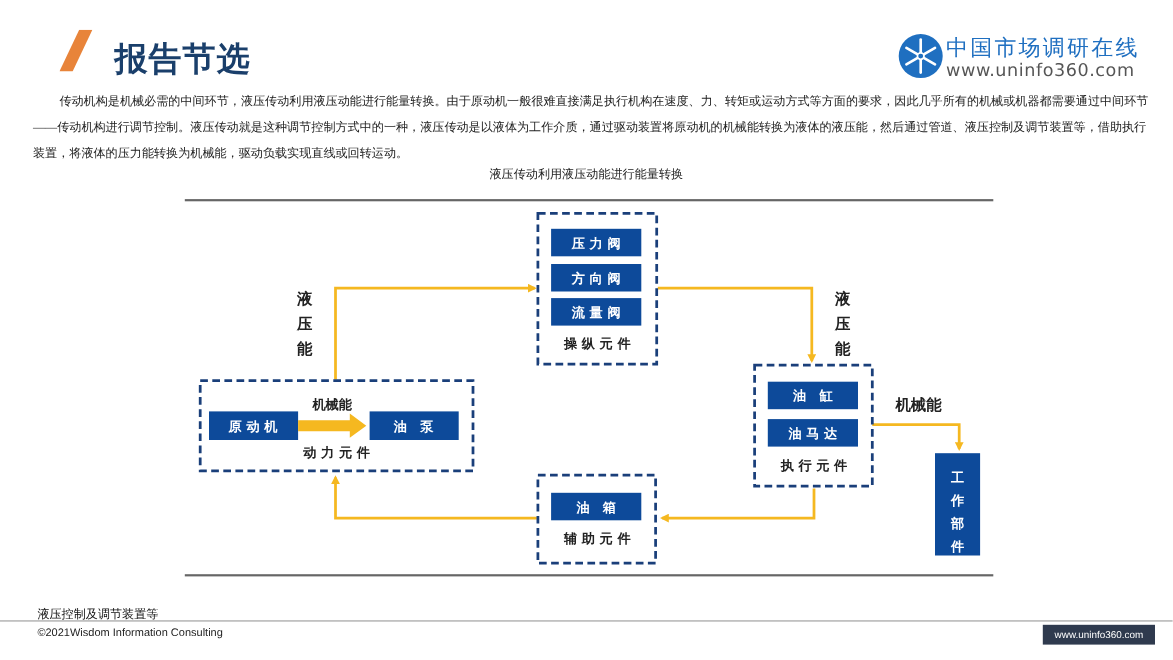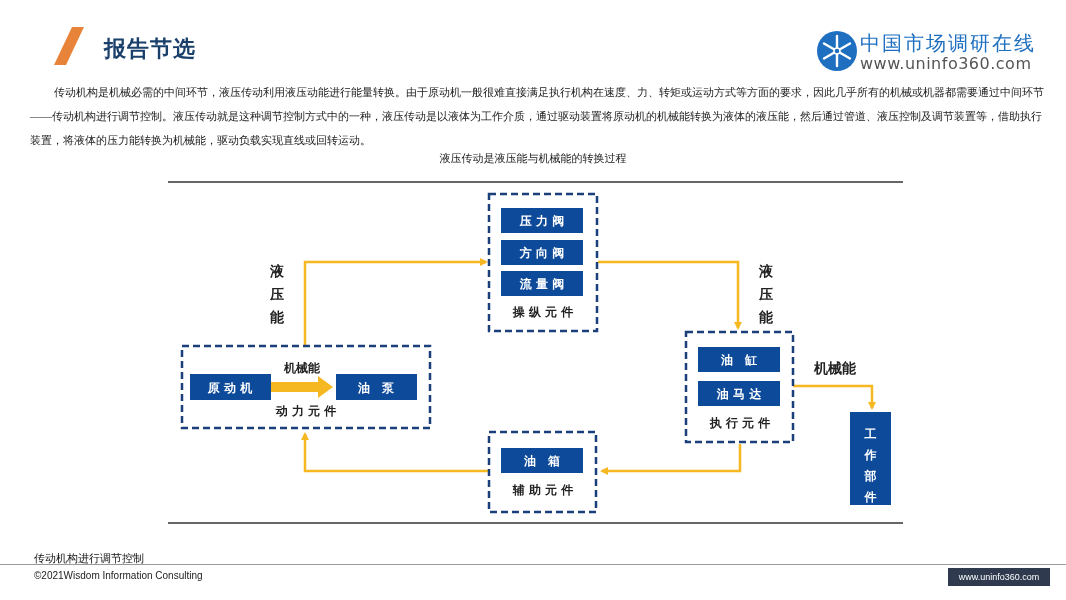--- a/index.html
+++ b/index.html
@@ -1,19 +1,19 @@
 <!DOCTYPE html>
 <html><head>
 <meta charset="utf-8">
 <style>
   html, body { margin:0; padding:0; background:#fff; }
   body { width:1066px; height:600px; position:relative; overflow:hidden; font-family:"DejaVu Sans", sans-serif; }
   .abs { position:absolute; }
   .slash { left:54px; top:27px; width:34px; height:38px; }
-  .title { left:104px; top:34px; font-size:22px; font-weight:bold; color:#1a3f6b; letter-spacing:1px;text-align:center; }
+  .title { left:104px; top:34px; font-size:30px; font-weight:bold; color:#1a3f6b; letter-spacing:1px;text-align:center; }
   .logo-cn { left:860px; top:30px; font-size:20px; color:#1f6fc0; letter-spacing:2px; white-space:nowrap; }
   .logo-en { left:860px; top:54px; font-size:16px; color:#555; letter-spacing:0.5px; white-space:nowrap; }
   .para { left:30px; top:80px; width:1015px; font-family:Liberation Serif, serif; font-size:11px; line-height:24px; color:#222; text-indent:24px; }
   .caption { left:0; width:1066px; top:151px; text-align:center; font-family:"DejaVu Serif", serif; font-size:11px; color:#222; }
   .hline { left:168px; width:735px; height:2px; background:#666; }
   .diagram { left:0; top:0; width:1066px; height:600px; }
   .foot-cn { left:34px; top:551px; font-size:11px; color:#111; }
   .foot-line { left:0; top:564px; width:1066px; height:1px; background:#999; }
   .foot-copy { left:34px; top:570px; font-size:10px; color:#222; font-family:"Liberation Sans", sans-serif; }
   .foot-url { left:948px; top:568px; width:102px; height:18px; background:#2f3a4e; color:#fff; font-size:9px; line-height:18px; text-align:center; font-family:"Liberation Sans", sans-serif; }
@@ -33,21 +33,21 @@
     <line x1="21" y1="6" x2="21" y2="36"></line>
     <line x1="8" y1="13.5" x2="34" y2="28.5"></line>
     <line x1="8" y1="28.5" x2="34" y2="13.5"></line>
   </g>
   <circle cx="21" cy="21" r="3" fill="#1f6fc0" stroke="#fff" stroke-width="1.5"></circle>
 </svg>
 <div class="abs logo-cn">中国市场调研在线</div>
 <div class="abs logo-en">www.uninfo360.com</div>
 
 <div class="abs para">传动机构是机械必需的中间环节，液压传动利用液压动能进行能量转换。由于原动机一般很难直接满足执行机构在速度、力、转矩或运动方式等方面的要求，因此几乎所有的机械或机器都需要通过中间环节——传动机构进行调节控制。液压传动就是这种调节控制方式中的一种，液压传动是以液体为工作介质，通过驱动装置将原动机的机械能转换为液体的液压能，然后通过管道、液压控制及调节装置等，借助执行装置，将液体的压力能转换为机械能，驱动负载实现直线或回转运动。</div>
-<div class="abs caption">液压传动是液压能与机械能的转换过程</div>
+<div class="abs caption">液压传动利用液压动能进行能量转换</div>
 
 <div class="abs hline" style="top:181px;"></div>
 <div class="abs hline" style="top:522px;"></div>
 
 <svg class="abs diagram" viewBox="0 0 1066 600">
   <defs>
     <marker id="ah" markerWidth="8" markerHeight="8" refX="6" refY="4" orient="auto" markerUnits="userSpaceOnUse">
       <path d="M0,0 L8,4 L0,8 z" fill="#f5b820"></path>
     </marker>
   </defs>
@@ -91,16 +91,16 @@
   <text id="xgL" x="543" y="494" text-anchor="middle" fill="#222" font-size="12" font-weight="bold">辅 助 元 件</text>
 
   <rect x="850" y="412" width="41" height="93" fill="#0d4a9a"></rect>
   <text id="wp" x="870.5" y="438" text-anchor="middle" fill="#fff" font-size="12" font-weight="bold"><tspan x="870.5" y="438">工</tspan><tspan x="870.5" y="459">作</tspan><tspan x="870.5" y="480">部</tspan><tspan x="870.5" y="501">件</tspan></text>
 
   <text id="leL" x="277" y="276" text-anchor="middle" fill="#222" font-size="14" font-weight="bold"><tspan x="277" y="276">液</tspan><tspan x="277" y="299">压</tspan><tspan x="277" y="322">能</tspan></text>
   <text id="reL" x="766" y="276" text-anchor="middle" fill="#222" font-size="14" font-weight="bold"><tspan x="766" y="276">液</tspan><tspan x="766" y="299">压</tspan><tspan x="766" y="322">能</tspan></text>
   <text id="oeL" x="835" y="373" text-anchor="middle" fill="#222" font-size="14" font-weight="bold">机械能</text>
 </svg>
 
-<div class="abs foot-cn">传动机构进行调节控制</div>
+<div class="abs foot-cn">液压控制及调节装置等</div>
 <div class="abs foot-line"></div>
 <div class="abs foot-copy">©2021Wisdom Information Consulting</div>
 <div class="abs foot-url">www.uninfo360.com</div>
 
 </body></html>

